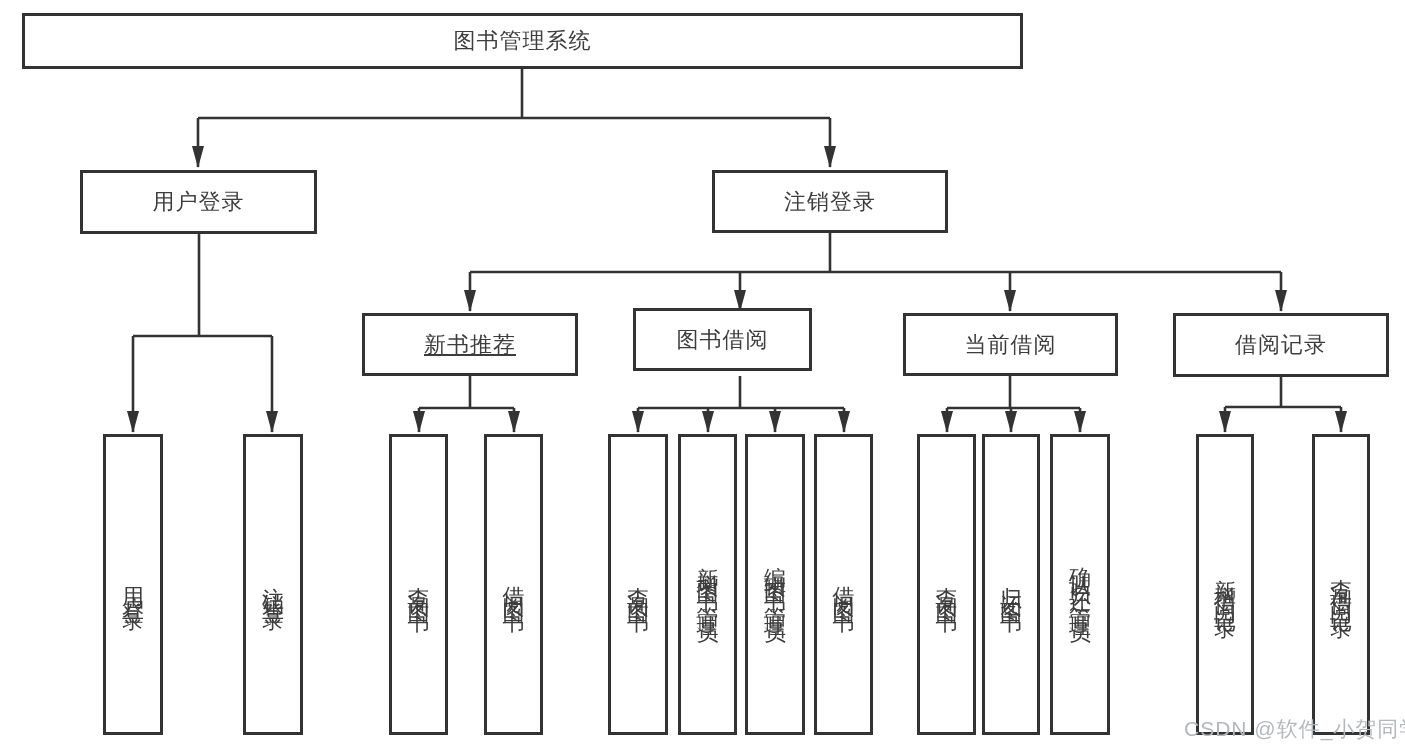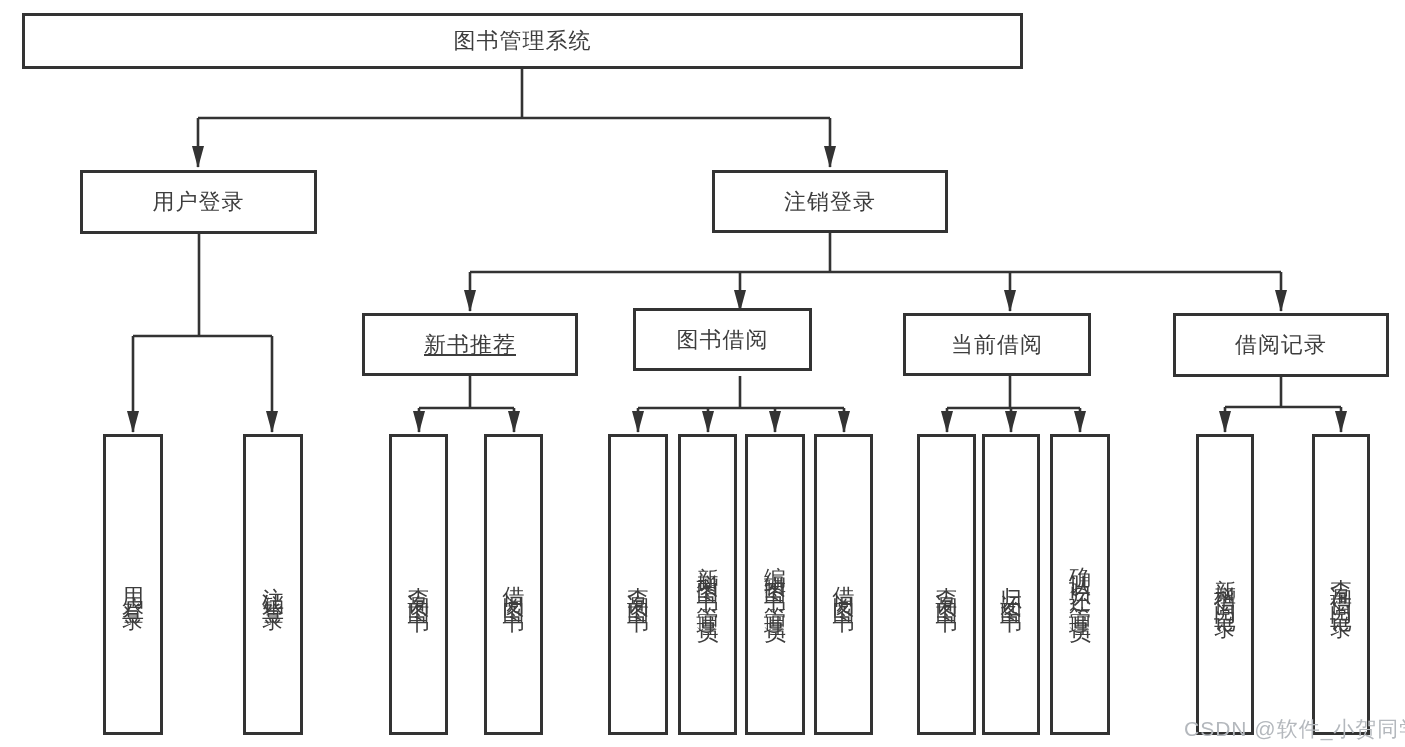--- a/index.html
+++ b/index.html
@@ -120,21 +120,21 @@
     <line x1="1341" y1="407" x2="1341" y2="432" marker-end="url(#arw)"></line>
   </svg>
 
   <div class="node" style="left:22px;top:13px;width:1001px;height:56px;">图书管理系统</div>
 
   <div class="node" style="left:80px;top:170px;width:237px;height:64px;">用户登录</div>
   <div class="node" style="left:712px;top:170px;width:236px;height:63px;">注销登录</div>
 
   <div class="node" style="left:362px;top:313px;width:216px;height:63px;text-decoration:underline;">新书推荐</div>
   <div class="node" style="left:633px;top:308px;width:179px;height:63px;">图书借阅</div>
-  <div class="node" style="left:903px;top:313px;width:188px;height:63px;">当前借阅</div>
+  <div class="node" style="left:903px;top:313px;width:215px;height:63px;">当前借阅</div>
   <div class="node" style="left:1173px;top:313px;width:216px;height:64px;">借阅记录</div>
 
   <div class="node leaf" style="left:103px;top:434px;width:60px;height:301px;">用户登录</div>
   <div class="node leaf" style="left:243px;top:434px;width:60px;height:301px;">注销登录</div>
 
   <div class="node leaf" style="left:389px;top:434px;width:59px;height:301px;">查询图书</div>
   <div class="node leaf" style="left:484px;top:434px;width:59px;height:301px;">借阅图书</div>
 
   <div class="node leaf" style="left:608px;top:434px;width:60px;height:301px;">查询图书</div>
   <div class="node leaf" style="left:678px;top:434px;width:59px;height:301px;">新增图书（管理员）</div>

